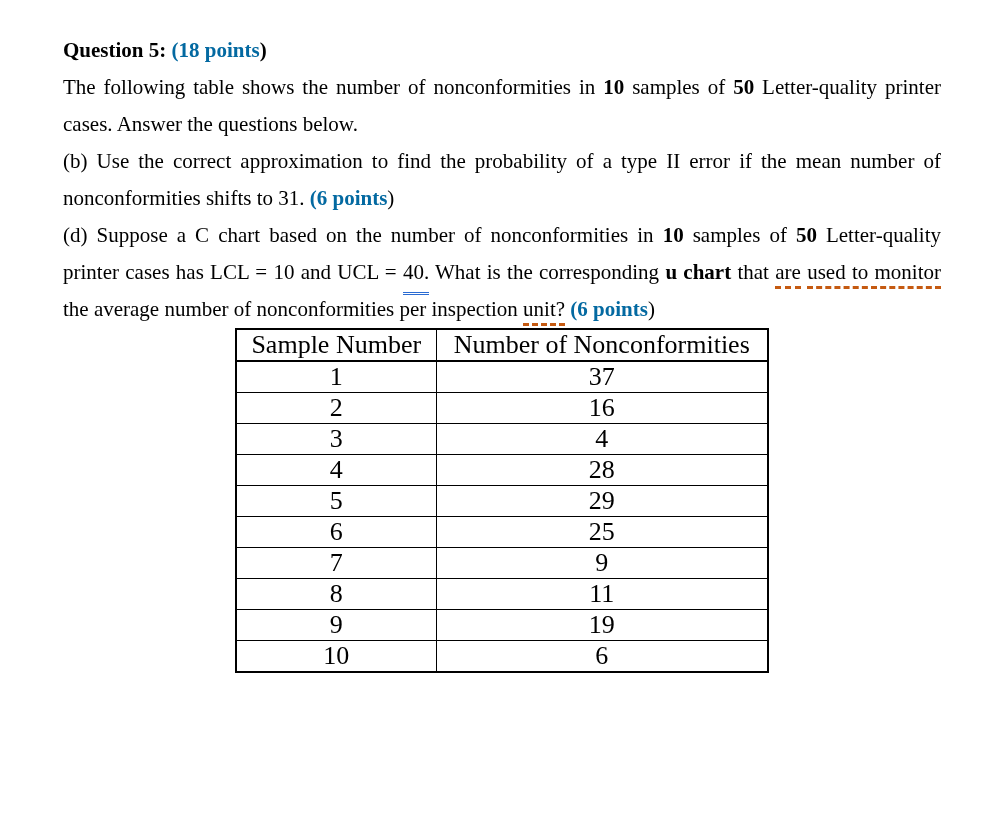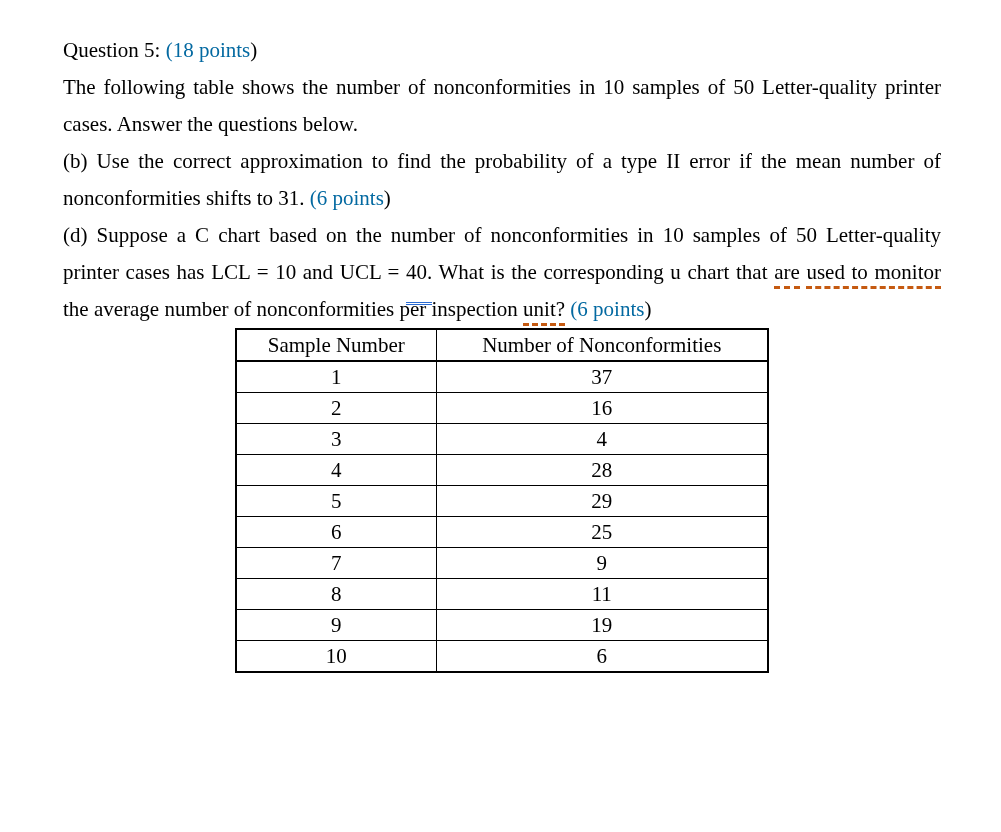--- a/index.html
+++ b/index.html
@@ -20,46 +20,46 @@
     left: 63px;
     top: 32px;
     width: 878px;
     font-size: 21px;
   }
   .para {
     margin: 0;
     line-height: 37px;
     text-align: justify;
   }
-  .bold   { font-weight: normal; }
+  .bold   { font-weight: bold; }
   .red    { color: #0369a1; }
   .italic { }
   .u-blue {
     border-bottom: 3px double #2a6bd2;
-    padding-bottom: 18px;
+    padding-bottom: 8px;
   }
   .u-gold {
     border-bottom: 3px dashed #c55a11;
     padding-bottom: 2px;
   }
   table.data-table {
     border-collapse: collapse;
     margin: 0 0 0 172px;
     table-layout: fixed;
     border: 2px solid #000;
   }
   col.col1 { width: 200px; }
   col.col2 { width: 332px; }
   .data-table th,
   .data-table td {
     border: 1.5px solid #000;
     font-weight: normal;
     text-align: center;
     vertical-align: middle;
-    font-size: 21px;
+    font-size: 26px;
     line-height: 28px;
     padding: 1px 4px;
   }
   .data-table th {
     border-bottom: 2.5px solid #000;
   }
 </style>
 </head>
 <body>
 

